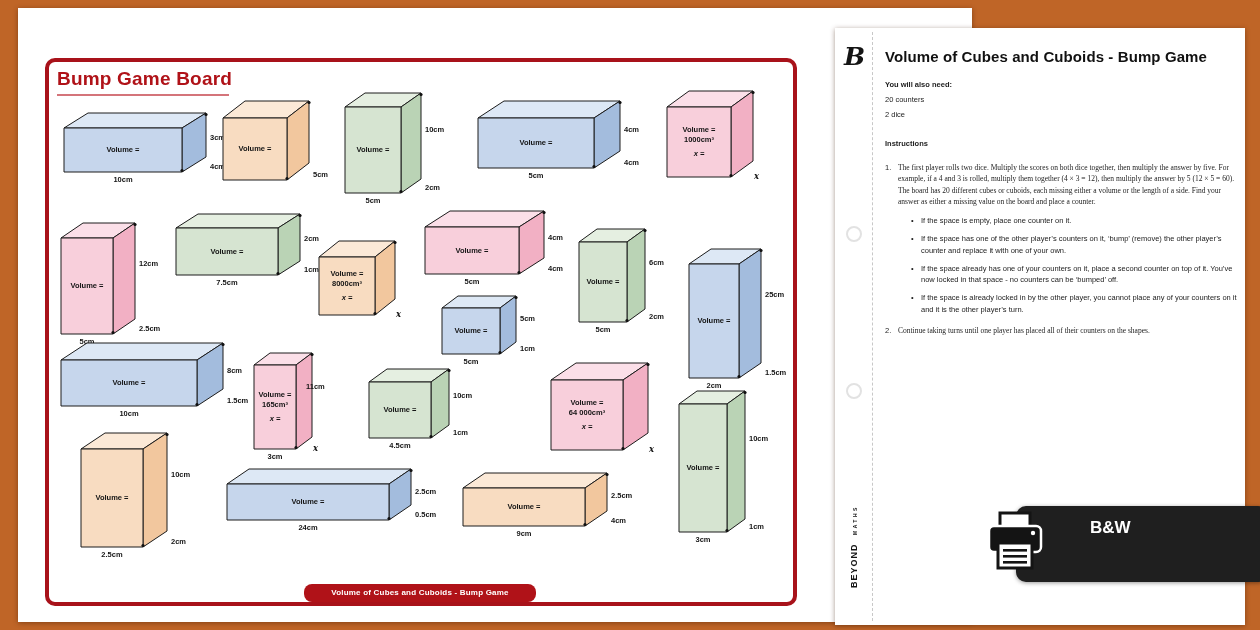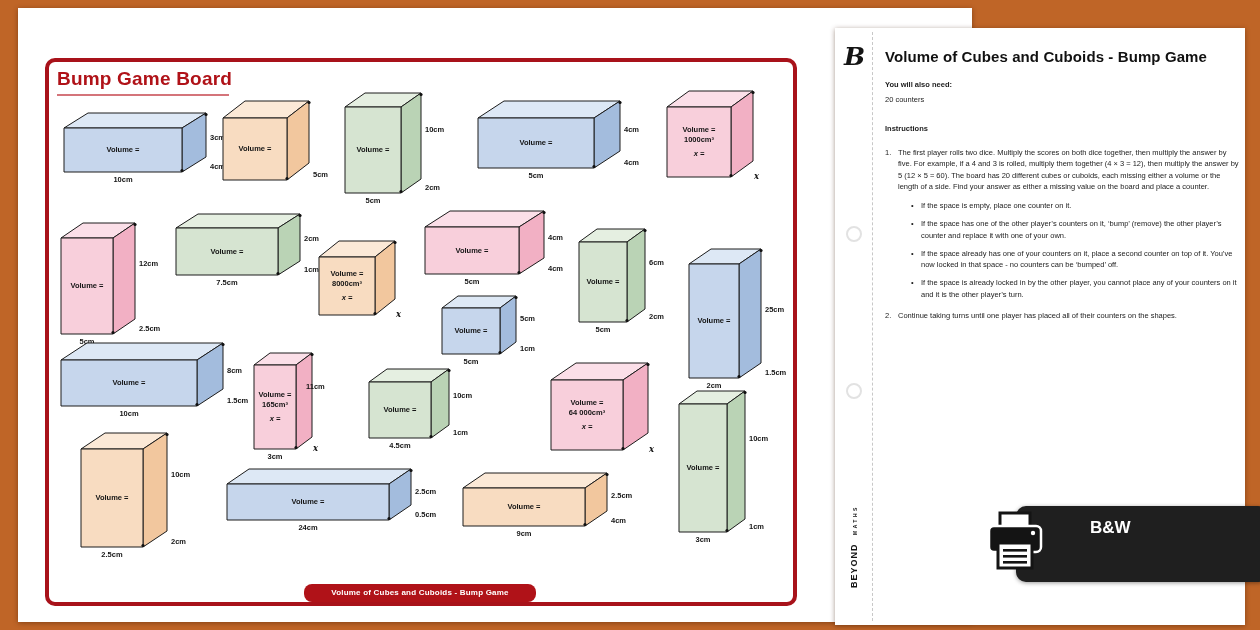--- a/index.html
+++ b/index.html
@@ -39,21 +39,21 @@
   #brand-vertical .b2{font-size:5px;font-weight:bold;letter-spacing:2.5px;margin-left:4px;}
   #page2-content{position:absolute;left:50px;top:20px;width:354px;color:#1c1c1c;}
   #page2-title{font-size:15px;font-weight:bold;color:#111;margin:0 0 10px 0;letter-spacing:.1px;}
   .small-bold{font-size:7.5px;font-weight:bold;margin-top:15px;}
   .need-item{font-size:7.5px;margin-top:6px;}
   #instructions-heading{margin-top:20px;}
   #intro{font-size:7.5px;line-height:1.5;margin-top:7px;}
   #steps{margin-top:14px;}
   .step{display:flex;margin-top:10px;font-size:7.5px;line-height:1.5;}
   .step .num{width:13px;flex:none;}
-  .step .txt{flex:1;}
+  .step .txt{flex:1;font-family:Liberation Serif, serif;}
   .bullets{margin:8px 0 2px 26px;}
   .bullet{display:flex;font-size:7.5px;line-height:1.5;margin-top:7px;}
   .bullet .b{width:10px;flex:none;}
   #bw-badge{position:absolute;left:1016px;top:506px;width:252px;height:76px;background:#1f1f1f;
             border-radius:10px;z-index:3;box-shadow:0 1px 4px rgba(0,0,0,.4);}
   #badge-text{position:absolute;left:74px;top:11px;color:#fff;}
   #badge-line1{font-size:17px;font-weight:bold;line-height:22px;}
   #badge-line2{font-size:18px;font-weight:400;line-height:26px;letter-spacing:.2px;}
   #printer-icon{position:absolute;left:983px;top:509px;z-index:4;}
 </style>
@@ -222,21 +222,21 @@
         <svg width="74" height="131">
           <polygon points="1,16 23,1 73,1 51,16" fill="#dde8f5" stroke="#1c1c1c" stroke-width="1" stroke-linejoin="round"></polygon>
           <polygon points="51,16 73,1 73,115 51,130" fill="#a3bcdd" stroke="#1c1c1c" stroke-width="1" stroke-linejoin="round"></polygon>
           <polygon points="1,16 51,16 51,130 1,130" fill="#c6d6ec" stroke="#1c1c1c" stroke-width="1" stroke-linejoin="round"></polygon>
           <circle cx="73" cy="2.5" r="1.6" fill="#111"></circle>
           <circle cx="51" cy="128.5" r="1.6" fill="#111"></circle>
         </svg>
         <div class="front-text" style="left: 1px; top: 16px; width: 50px; height: 114px;">
           <span>Volume =</span>
         </div>
-        <span class="dim" style="left: 77px; top: 42.2px; margin-top: 15px;">25cm</span>
+        <span class="dim" style="left: 77px; top: 42.2px;">25cm</span>
         <span class="dim" style="left: 77px; top: 120px;">1.5cm</span>
         <span class="dim center" style="left: 1px; top: 133px; width: 50px;">2cm</span>
       </div>
       <div class="shape" style="left: 441px; top: 295px;">
         <svg width="76" height="60">
           <polygon points="1,13 17,1 75,1 59,13" fill="#dde8f5" stroke="#1c1c1c" stroke-width="1" stroke-linejoin="round"></polygon>
           <polygon points="59,13 75,1 75,47 59,59" fill="#a3bcdd" stroke="#1c1c1c" stroke-width="1" stroke-linejoin="round"></polygon>
           <polygon points="1,13 59,13 59,59 1,59" fill="#c6d6ec" stroke="#1c1c1c" stroke-width="1" stroke-linejoin="round"></polygon>
           <circle cx="75" cy="2.5" r="1.6" fill="#111"></circle>
           <circle cx="59" cy="57.5" r="1.6" fill="#111"></circle>
@@ -379,20 +379,21 @@
     <div id="hole2" class="hole"></div>
     <div id="brand-vertical">
       <span class="b1">BEYOND</span>
       <span class="b2">MATHS</span>
     </div>
     <div id="page2-content">
       <div id="page2-title">Volume of Cubes and Cuboids - Bump Game</div>
       <div class="small-bold">You will also need:</div>
       <div id="need-items">
           <div class="need-item">20 counters</div>
+          <div class="need-item">2 dice</div>
         </div>
       <div class="small-bold" id="instructions-heading">Instructions</div>
       <div id="steps">
           <div class="step">
             <span class="num">1.</span>
             <span class="txt">The first player rolls two dice. Multiply the scores on both dice together, then multiply the answer by five. For example, if a 4 and 3 is rolled, multiply them together (4 × 3 = 12), then multiply the answer by 5 (12 × 5 = 60). The board has 20 different cubes or cuboids, each missing either a volume or the length of a side. Find your answer as either a missing value on the board and place a counter.</span>
           </div>
           <div class="bullets">
             <div class="bullet">
               <span class="b">•</span>

